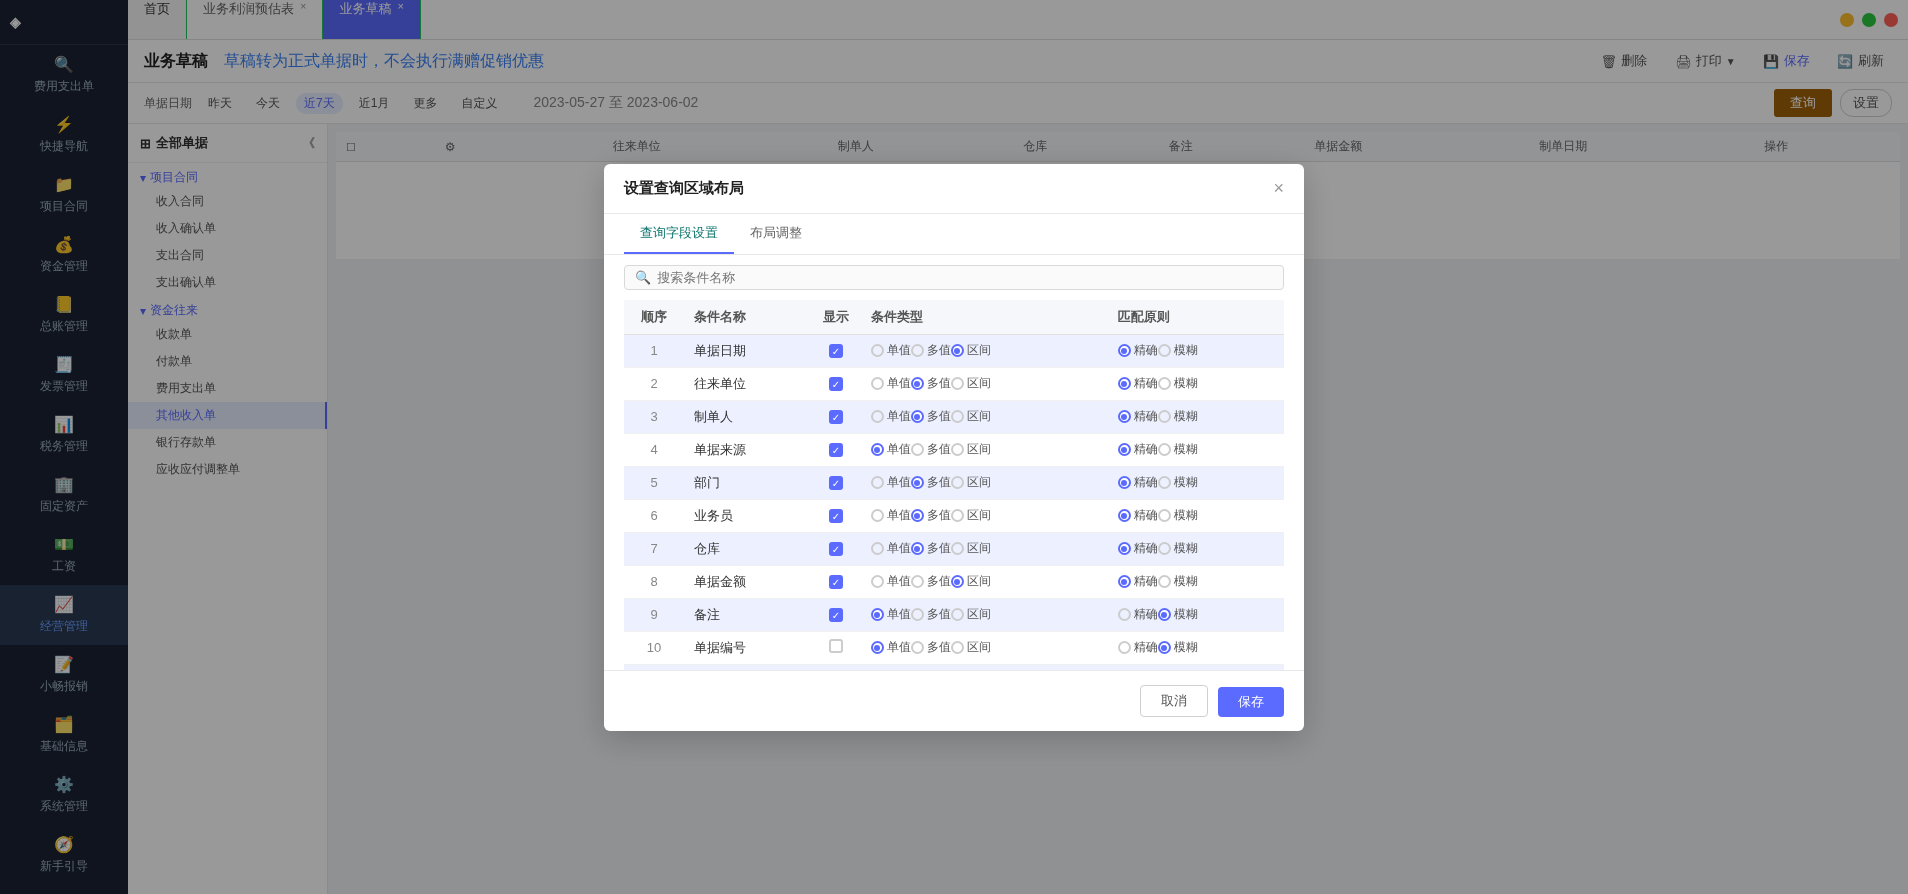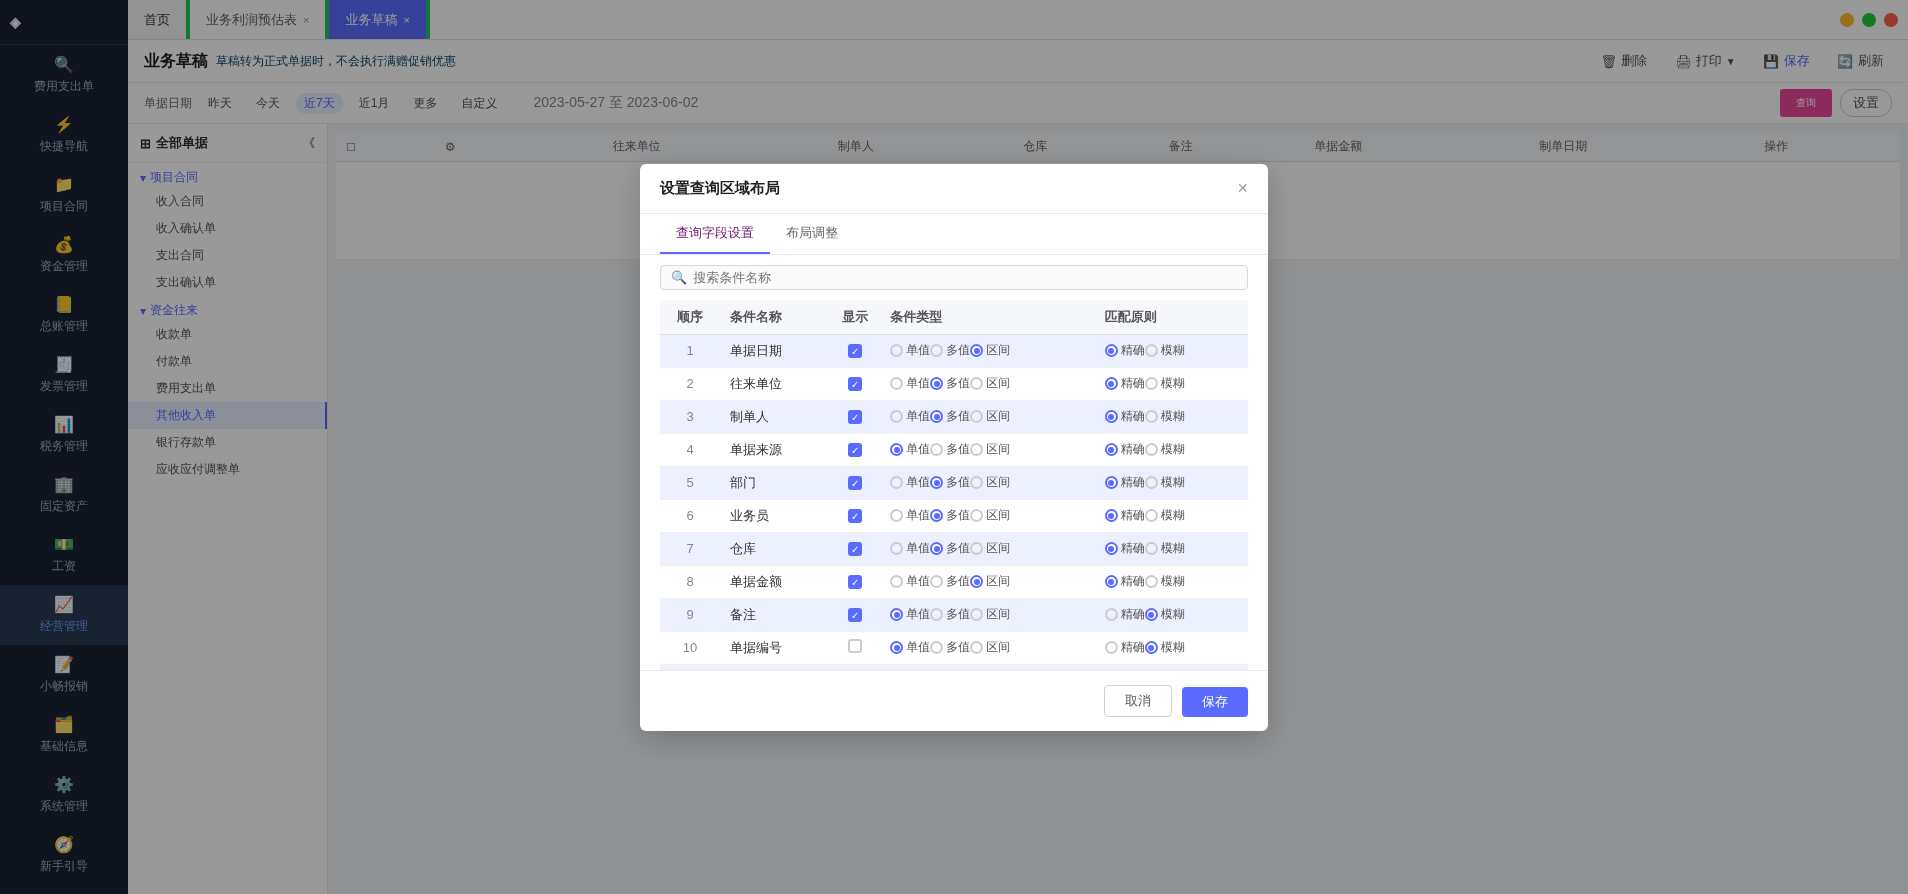--- a/index.html
+++ b/index.html
@@ -10,47 +10,47 @@
     .sidebar-logo { padding: 14px 10px; display: flex; align-items: center; gap: 8px; color: #fff; font-size: 14px; font-weight: bold; border-bottom: 1px solid #2a3548; }
     .sidebar-item { display: flex; flex-direction: column; align-items: center; padding: 10px 4px; cursor: pointer; font-size: 12px; gap: 4px; color: #9aabbd; }
     .sidebar-item.active { background: #2b3a52; color: #6b9fff; }
     .sidebar-icon { font-size: 16px; }
 
     
     .main { flex: 1; display: flex; flex-direction: column; overflow: hidden; }
 
     
     .tabs { display: flex; background: #fff; border-bottom: 1px solid #e0e0e0; padding: 0 0 0 0; height: 40px; align-items: stretch; }
-    .tab { display: flex; align-items: center; padding: 0 16px; cursor: pointer; font-size: 13px; color: #666; border-right: 4px solid #22c55e; gap: 6px; white-space: nowrap; }
+    .tab { display: flex; padding: 0 16px; cursor: pointer; font-size: 13px; color: #666; border-right: 1px solid #22c55e; gap: 6px; white-space: nowrap; }
     .tab.active { color: #fff; background: #5b6bff; }
     .tab-home { color: #333; background: #f5f5f5; }
     .tab-close { color: #999; font-size: 11px; cursor: pointer; }
     .tab.active .tab-close { color: #fff; }
     .window-controls { margin-left: auto; display: flex; align-items: center; padding: 0 10px; gap: 8px; }
     .win-btn { width: 14px; height: 14px; border-radius: 50%; cursor: pointer; display: flex; align-items: center; justify-content: center; font-size: 10px; }
     .win-close { background: #ff5f57; }
     .win-min { background: #febc2e; }
     .win-max { background: #28c840; }
 
     
     .page-header { background: #fff; padding: 8px 16px; display: flex; align-items: center; gap: 8px; border-bottom: 1px solid #e8e8e8; }
     .page-title { font-size: 16px; font-weight: bold; color: #222; }
-    .page-subtitle { font-size: 12px; color: #0c4a6e; margin-left: 0; }
+    .page-subtitle { font-size: 16px; color: #3b82f6; margin-left: 8px; }
     .header-actions { margin-left: auto; display: flex; gap: 12px; align-items: center; }
     .btn-action { display: flex; align-items: center; gap: 4px; font-size: 13px; color: #555; cursor: pointer; padding: 4px 8px; }
     .btn-save { color: #5b6bff; }
 
     
     .toolbar { background: #fff; padding: 6px 16px; display: flex; align-items: center; gap: 8px; border-bottom: 1px solid #e8e8e8; flex-wrap: wrap; }
     .toolbar-label { font-size: 12px; color: #666; }
     .toolbar-btn { font-size: 12px; color: #555; padding: 2px 8px; cursor: pointer; border-radius: 3px; }
     .toolbar-btn.active { background: #e8eeff; color: #5b6bff; border-radius: 10px; }
     .toolbar-date { font-size: 14px; color: #888; margin-left: 20px; }
     .toolbar-right { margin-left: auto; display: flex; gap: 8px; }
-    .btn-query { background: #ec4899; color: #fff; border: none; padding: 4px 16px; border-radius: 3px; cursor: pointer; font-size: 10px; }
+    .btn-query { background: #a16207; color: #fff; border: none; padding: 4px 16px; border-radius: 3px; cursor: pointer; font-size: 13px; }
     .btn-set { background: #fff; color: #555; border: 1px solid #d0d0d0; padding: 4px 12px; border-radius: 13px; cursor: pointer; font-size: 13px; }
 
     
     .content-area { flex: 1; display: flex; overflow: hidden; background: #f0f2f5; }
 
     
     .left-nav { width: 200px; background: #fff; border-right: 1px solid #e8e8e8; overflow-y: auto; flex-shrink: 0; }
     .left-nav-header { display: flex; align-items: center; padding: 10px 12px; font-size: 13px; font-weight: bold; color: #333; border-bottom: 1px solid #f0f0f0; }
     .left-nav-toggle { margin-left: auto; cursor: pointer; color: #999; font-size: 12px; }
     .left-nav-section { font-size: 12px; color: #555; padding: 6px 12px 2px; cursor: pointer; display: flex; align-items: center; gap: 4px; }
@@ -66,28 +66,28 @@
     .data-table th { background: #f5f7fa; padding: 6px 10px; border-bottom: 1px solid #e0e0e0; color: #666; white-space: nowrap; font-weight: normal; text-align: left; }
     .data-table td { padding: 6px 10px; border-bottom: 1px solid #f0f0f0; white-space: nowrap; }
 
     
     .footer { background: #fff; border-top: 1px solid #e0e0e0; padding: 6px 16px; display: flex; align-items: center; gap: 8px; font-size: 12px; color: #666; }
     .footer-right { margin-left: auto; display: flex; align-items: center; gap: 8px; }
     .page-nav-btn { cursor: pointer; color: #555; padding: 2px 6px; }
 
     
     .modal-overlay { position: fixed; top: 0; left: 0; width: 100%; height: 100%; background: rgba(0,0,0,0.4); display: flex; align-items: center; justify-content: center; z-index: 1000; }
-    .modal { background: #fff; border-radius: 6px; width: 628px; max-height: 650px; display: flex; flex-direction: column; box-shadow: 0 8px 32px rgba(0,0,0,0.2); }
+    .modal { background: #fff; border-radius: 6px; width: 700px; max-height: 650px; display: flex; flex-direction: column; box-shadow: 0 8px 32px rgba(0,0,0,0.2); }
     .modal-header { display: flex; align-items: center; padding: 14px 20px; border-bottom: 1px solid #e8e8e8; }
     .modal-title { font-size: 15px; font-weight: bold; color: #222; }
     .modal-close { margin-left: auto; cursor: pointer; color: #999; font-size: 18px; }
     .modal-body { flex: 1; overflow: hidden; display: flex; flex-direction: column; padding: 0; }
     .modal-tabs { display: flex; border-bottom: 1px solid #e8e8e8; padding: 0 20px; }
     .modal-tab { padding: 10px 16px; cursor: pointer; font-size: 13px; color: #666; border-bottom: 2px solid transparent; }
-    .modal-tab.active { color: #701a75; border-bottom-color: #5b6bff; }
+    .modal-tab.active { color: #0f766e; border-bottom-color: #5b6bff; }
     .modal-search { padding: 10px 20px; }
     .search-input-wrap { display: flex; align-items: center; border: 1px solid #d9d9d9; border-radius: 4px; padding: 4px 10px; gap: 6px; background: #fafafa; }
     .search-input-wrap input { border: none; outline: none; background: transparent; font-size: 13px; color: #333; width: 240px; }
     .modal-table-wrap { flex: 1; overflow-y: auto; padding: 0 20px; }
     .modal-table { width: 100%; border-collapse: collapse; font-size: 13px; }
     .modal-table th { background: #f5f7fa; padding: 8px 10px; border-bottom: 1px solid #e0e0e0; color: #555; font-weight: 600; text-align: left; white-space: nowrap; }
     .modal-table td { padding: 7px 10px; border-bottom: 1px solid #f0f0f0; color: #333; white-space: nowrap; }
     .modal-table tr.highlighted { background: #edf0ff; }
     .radio-group { display: flex; align-items: center; }
     .radio-label { display: flex; align-items: center; gap: 3px; cursor: pointer; font-size: 12px; color: #555; }

